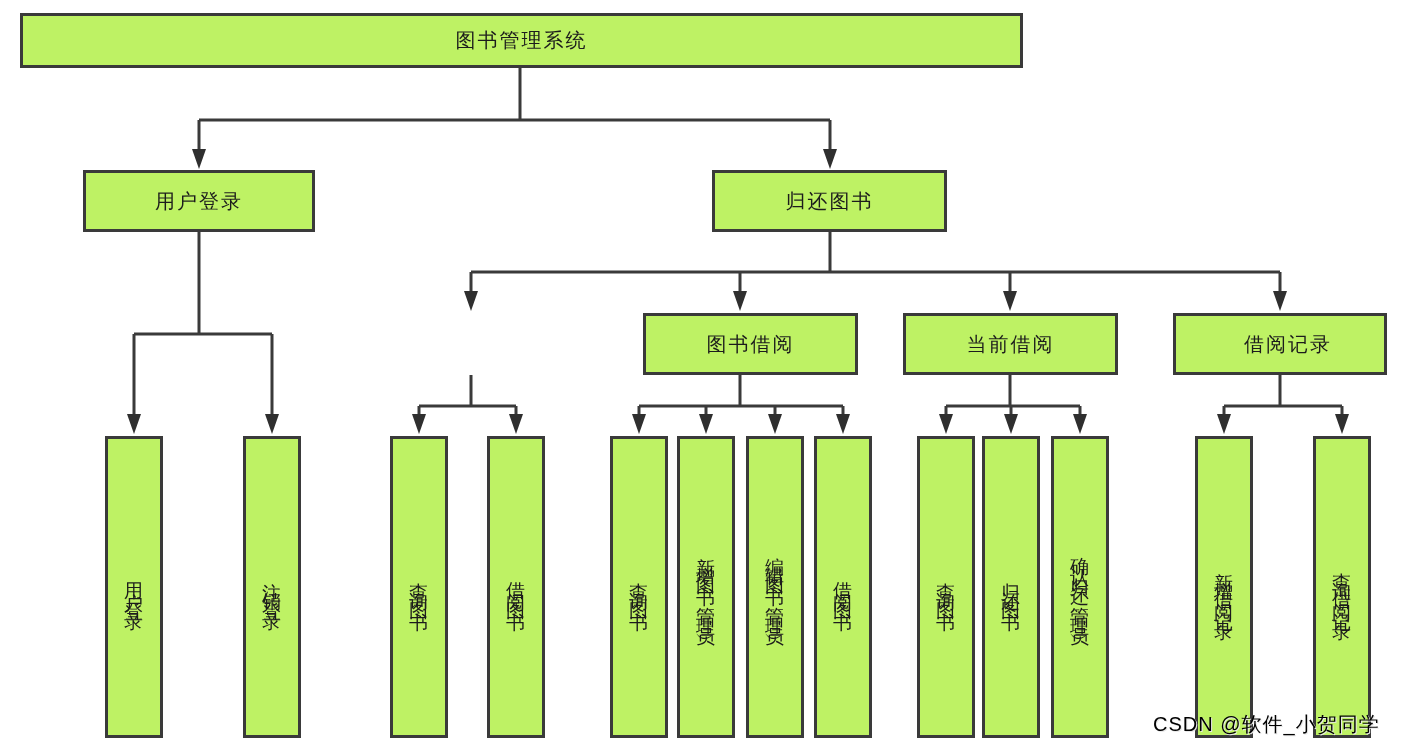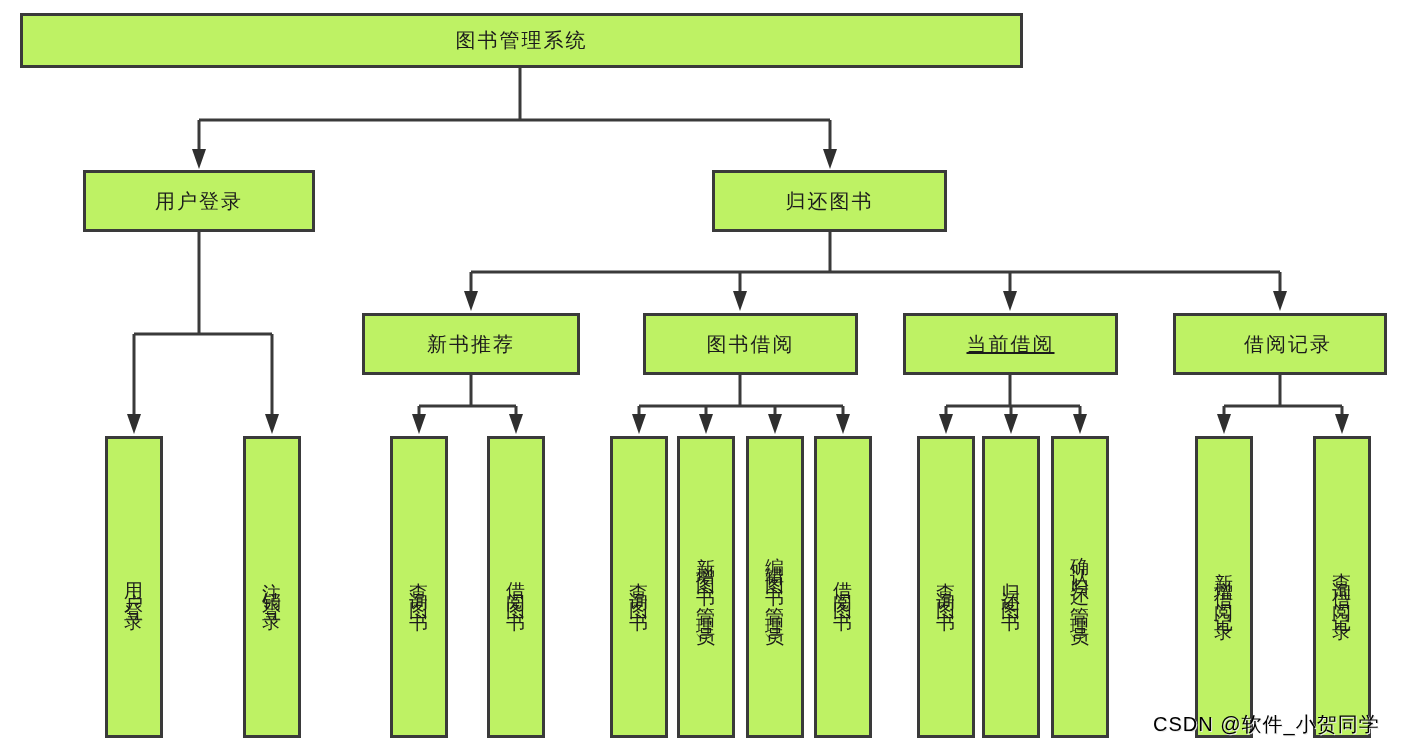--- a/index.html
+++ b/index.html
@@ -116,27 +116,24 @@
     <span>图书管理系统</span>
   </div>
 
   <div class="box hbox" style="left:83px; top:170px; width:232px; height:62px;">
     <span>用户登录</span>
   </div>
   <div class="box hbox" style="left:712px; top:170px; width:235px; height:62px;">
     <span>归还图书</span>
   </div>
 
-  <div class="box hbox" style="left:362px; top:313px; width:218px; height:62px;">
-    <span>新书推荐</span>
-  </div>
   <div class="box hbox" style="left:643px; top:313px; width:215px; height:62px;">
     <span>图书借阅</span>
   </div>
-  <div class="box hbox" style="left:903px; top:313px; width:215px; height:62px;text-decoration:underline;">
+  <div class="box hbox" style="left:903px; top:313px; width:215px; height:62px;">
     <span>当前借阅</span>
   </div>
   <div class="box hbox" style="left:1173px; top:313px; width:214px; height:62px;padding-left:16px;">
     <span>借阅记录</span>
   </div>
 
   <div class="box leaf" style="left:105px;">
     <span class="vlabel">用户登录</span>
   </div>
   <div class="box leaf" style="left:243px;">

